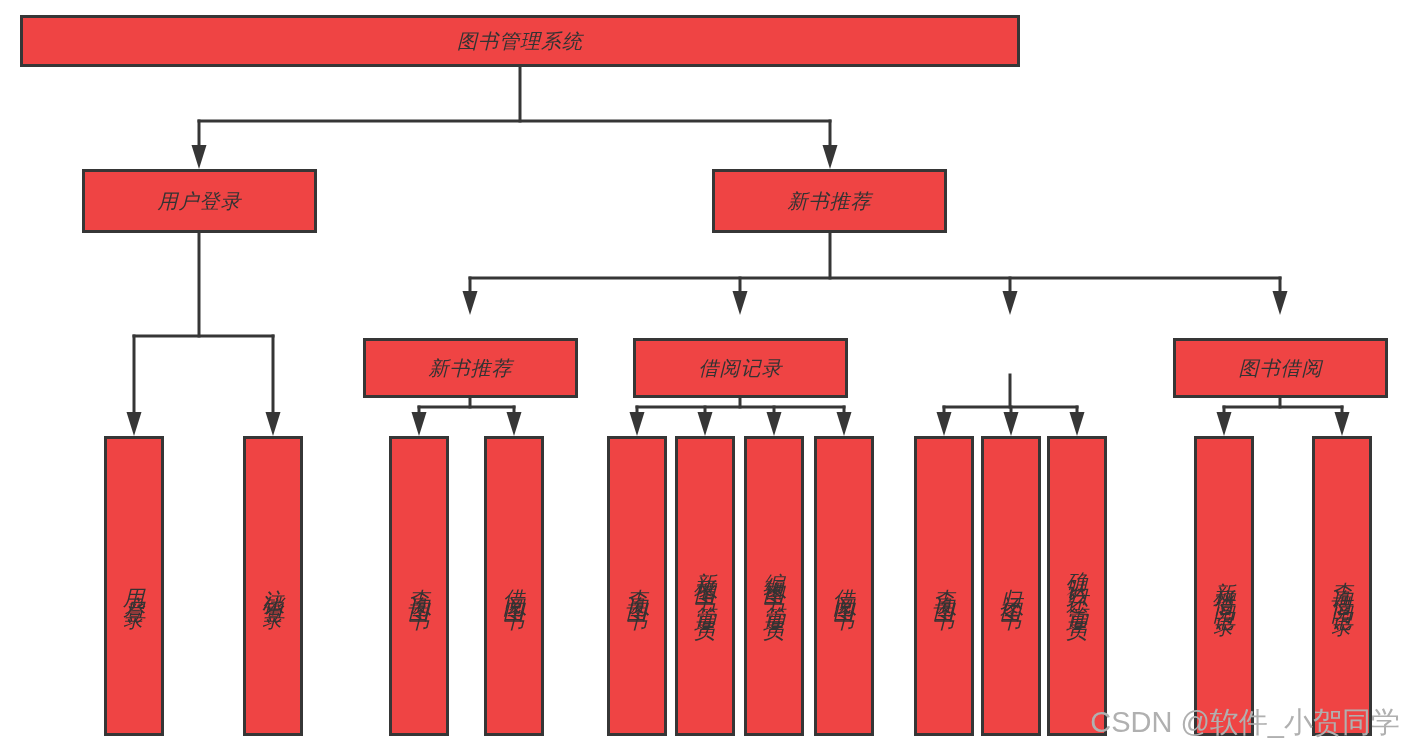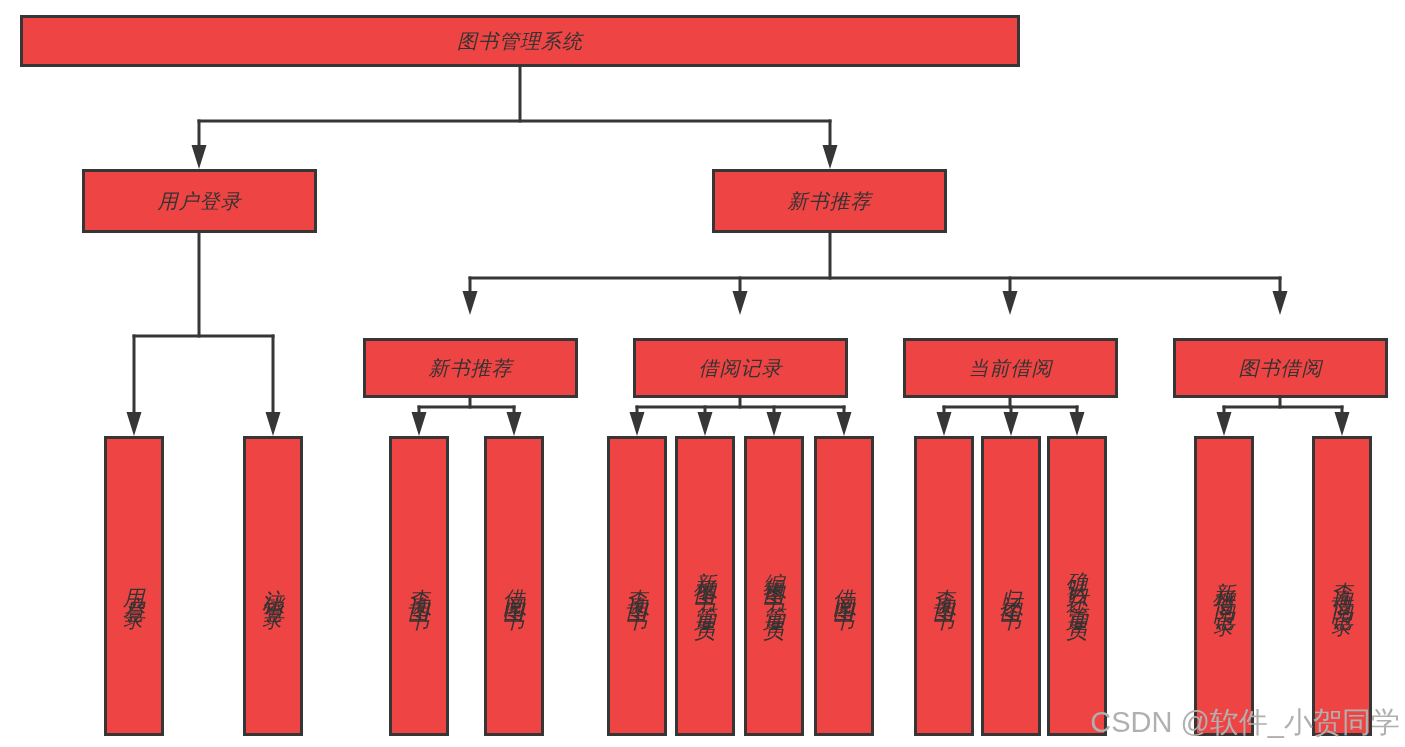--- a/index.html
+++ b/index.html
@@ -128,23 +128,20 @@
   <div class="box lvl2" style="left:712px;">
     <span class="h-label">新书推荐</span>
   </div>
 
   <div class="box lvl3" style="left:363px;">
     <span class="h-label">新书推荐</span>
   </div>
   <div class="box lvl3" style="left:633px;">
     <span class="h-label">借阅记录</span>
   </div>
-  <div class="box lvl3" style="left:903px;">
-    <span class="h-label">当前借阅</span>
-  </div>
   <div class="box lvl3" style="left:1173px;">
     <span class="h-label">图书借阅</span>
   </div>
 
   <div class="box leaf" style="left:104px;">
     <span class="v-label">用户登录</span>
   </div>
   <div class="box leaf" style="left:243px;">
     <span class="v-label">注销登录</span>
   </div>

